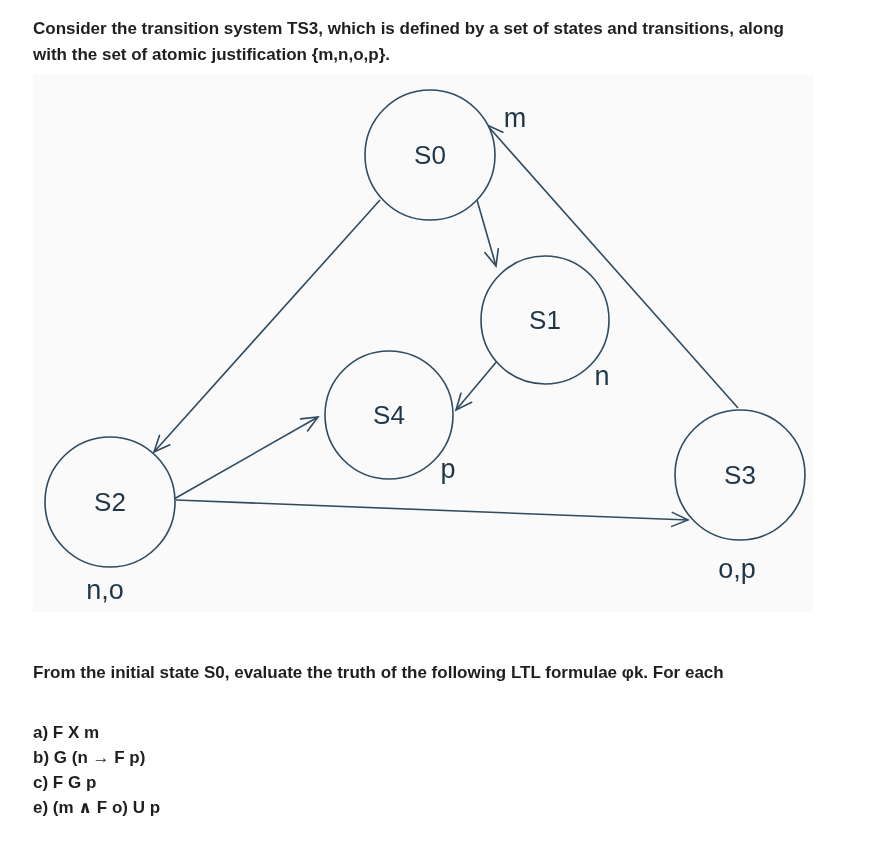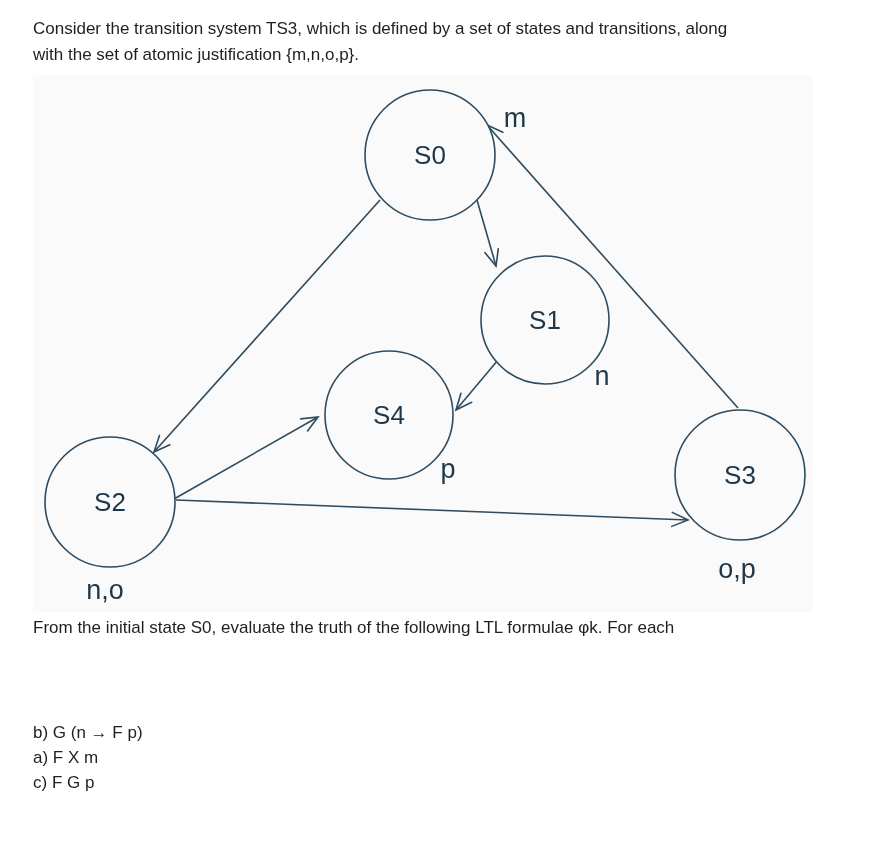--- a/index.html
+++ b/index.html
@@ -16,27 +16,28 @@
     color: #1f1f1f;
     overflow: hidden;
   }
   .para {
     position: absolute;
     left: 33px;
     font-size: 17px;
   }
   .para .line {
     white-space: pre;
+    font-weight: bold;
   }
   .intro {
     top: 16px;
     line-height: 26px;
   }
   .question {
-    top: 615px;
+    top: 660px;
     line-height: 25px;
     text-align: center;
   }
   .formulas {
     top: 720px;
     line-height: 25px;
   }
   .diagram {
     position: absolute;
     left: 33px;
@@ -87,18 +88,19 @@
       <circle cx="707" cy="400" r="65" fill="#fafafa" stroke="#2e4b60" stroke-width="1.6"></circle>
       <text x="707" y="400" text-anchor="middle" dominant-baseline="central" fill="#1e3648" font-size="26">S3</text>
       <text x="704" y="503" text-anchor="middle" fill="#1e3648" font-size="27">o,p</text>
     </svg>
 
   <div class="para question">
     <div class="line">From the initial state S0, evaluate the truth of the following LTL formulae φk. For each</div>
   </div>
 
   <div class="para formulas">
+    <div class="line">a) F X m</div>
     <div class="line">b) G (n → F p)</div>
-    <div class="line">a) F X m</div>
     <div class="line">c) F G p</div>
+    <div class="line">e) (m ∧ F o) U p</div>
   </div>
 
 </div>
 
 </body></html>

